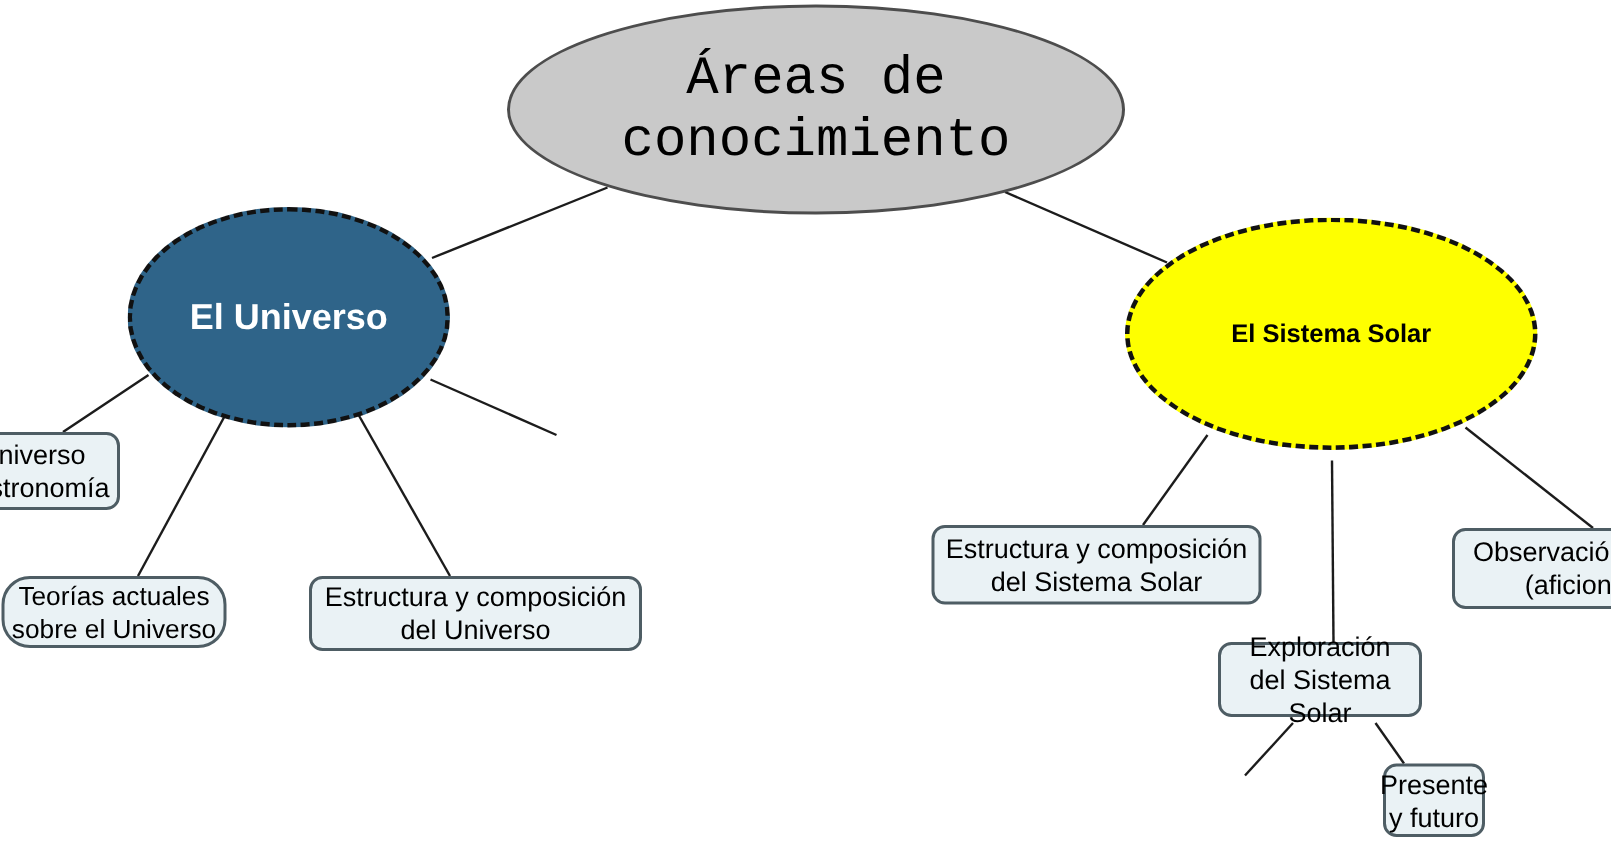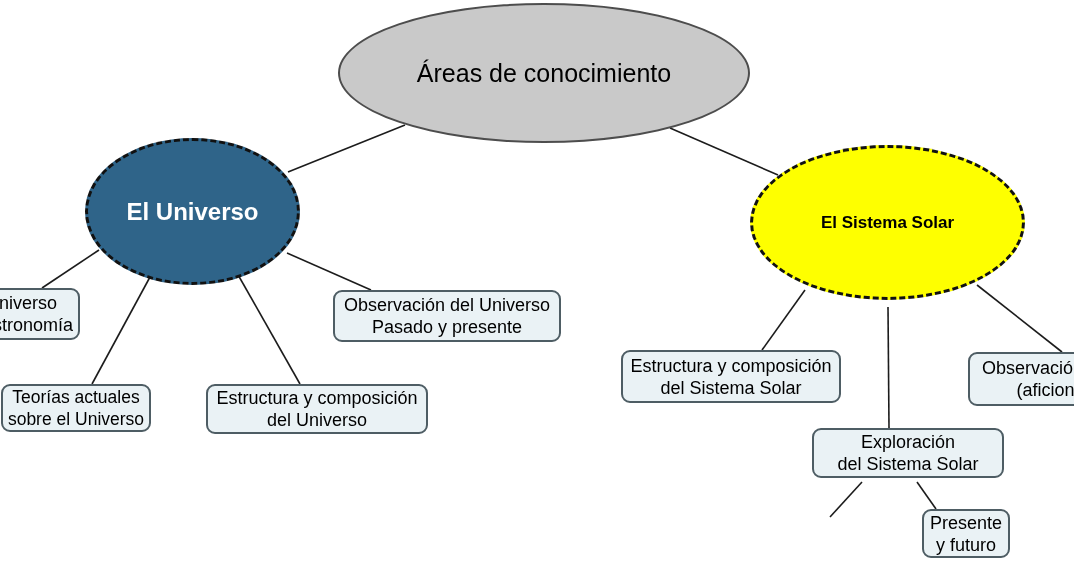--- a/index.html
+++ b/index.html
@@ -7,37 +7,37 @@
     position:relative;width:1074px;height:564px;background:var(--background,#fff);
     overflow:hidden;font-family:"Liberation Sans","DejaVu Sans",sans-serif;color:#000;
   }
   .wires{position:absolute;left:0;top:0;z-index:0;}
   .wires line{stroke:var(--connector,#1c1c1c);stroke-width:1.6;}
   .node{position:absolute;display:flex;align-items:center;justify-content:center;
         text-align:center;box-sizing:border-box;z-index:1;}
   .node .label{white-space:pre-line;}
   .ellipse{border-radius:50%;}
   #n-root{left:338px;top:3px;width:412px;height:140px;background:var(--root-fill,#c9c9c9);
-          border:2px solid var(--root-stroke,#4d4d4d);font-size:25px;}
+          border:2px solid var(--root-stroke,#4d4d4d);font-size:36px;font-family:Liberation Mono, monospace;}
   #n-universo{left:85px;top:138px;width:215px;height:147px;background:var(--universo-fill,#2f6489);
           border:3px dashed var(--dashed-stroke,#111);color:var(--universo-text,#fff);
           font-weight:bold;font-size:24px;}
   #n-sistema{left:750px;top:145px;width:275px;height:155px;background:var(--sistema-fill,#feff00);
           border:3px dashed var(--dashed-stroke,#111);font-weight:bold;font-size:17px;}
   .box{background:var(--box-fill,#eaf2f5);border:2px solid var(--box-border,#4e5d64);
        border-radius:9px;font-size:18px;line-height:22px;padding:2px 4px;}
   #n-universo-astronomia{left:-58px;top:288px;width:138px;height:52px;}
-  #n-teorias{left:1px;top:384px;width:150px;height:48px;font-size:17.5px;}
+  #n-teorias{left:1px;top:384px;width:150px;height:48px;font-size:17.5px;border-radius:19px;}
   #n-estructura-universo{left:206px;top:384px;width:222px;height:50px;}
   #n-observacion-universo{left:333px;top:290px;width:228px;height:52px;}
   #n-estructura-sistema{left:621px;top:350px;width:220px;height:53px;}
   #n-observacion-cielo{left:968px;top:352px;width:200px;height:54px;}
-  #n-exploracion{left:812px;top:428px;width:192px;height:50px;}
+  #n-exploracion{left:812px;top:428px;width:136px;height:50px;}
   #n-pasado{left:772px;top:517px;width:84px;height:32px;}
-  #n-presente-futuro{left:922px;top:509px;width:88px;height:49px;}
+  #n-presente-futuro{left:922px;top:509px;width:68px;height:49px;}
 </style>
 </head>
 <body>
 
 <div class="stage">
 
   <svg class="wires" width="1074" height="564" viewBox="0 0 1074 564">
     <line x1="405" y1="125" x2="288" y2="172"></line>
     <line x1="670" y1="128" x2="778" y2="175"></line>
     <line x1="99" y1="250" x2="42" y2="288"></line>
@@ -71,24 +71,20 @@
   <div class="node box" id="n-teorias">
     <span class="label">Teorías actuales
 sobre el Universo</span>
   </div>
 
   <div class="node box" id="n-estructura-universo">
     <span class="label">Estructura y composición
 del Universo</span>
   </div>
 
-  <div class="node box" id="n-observacion-universo">
-    <span class="label">Observación del Universo
-Pasado y presente</span>
-  </div>
 
   <div class="node box" id="n-estructura-sistema">
     <span class="label">Estructura y composición
 del Sistema Solar</span>
   </div>
 
   <div class="node box" id="n-observacion-cielo">
     <span class="label">Observación del cielo
 (aficionados)</span>
   </div>

